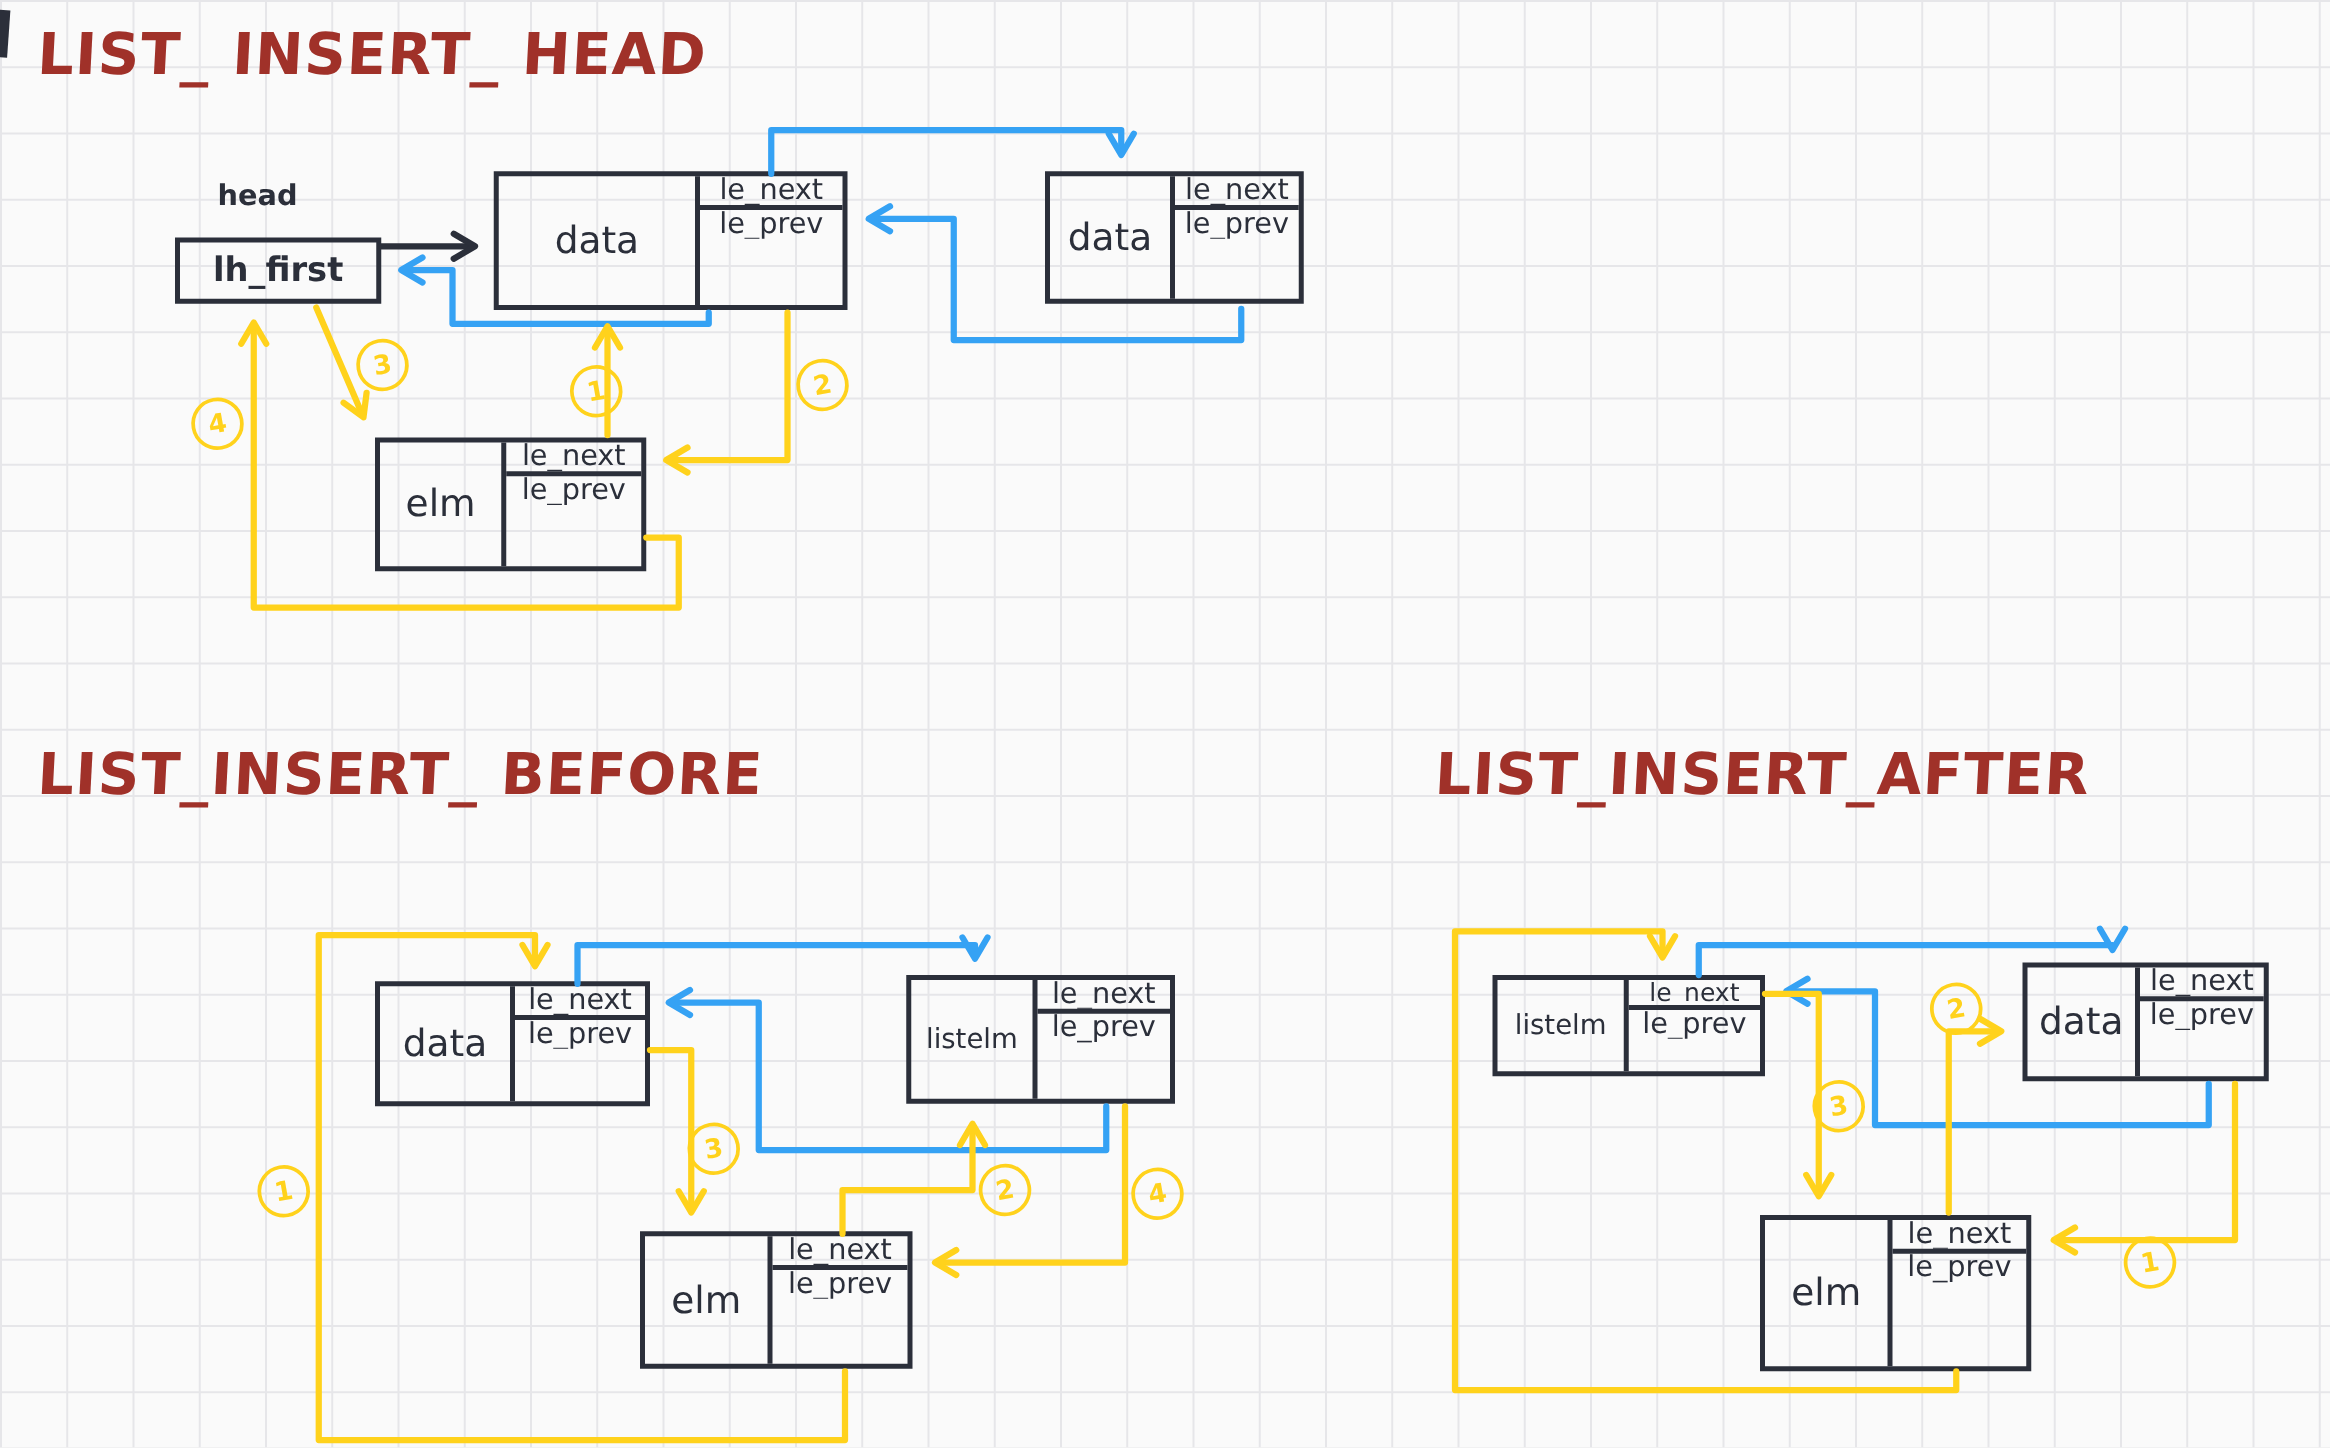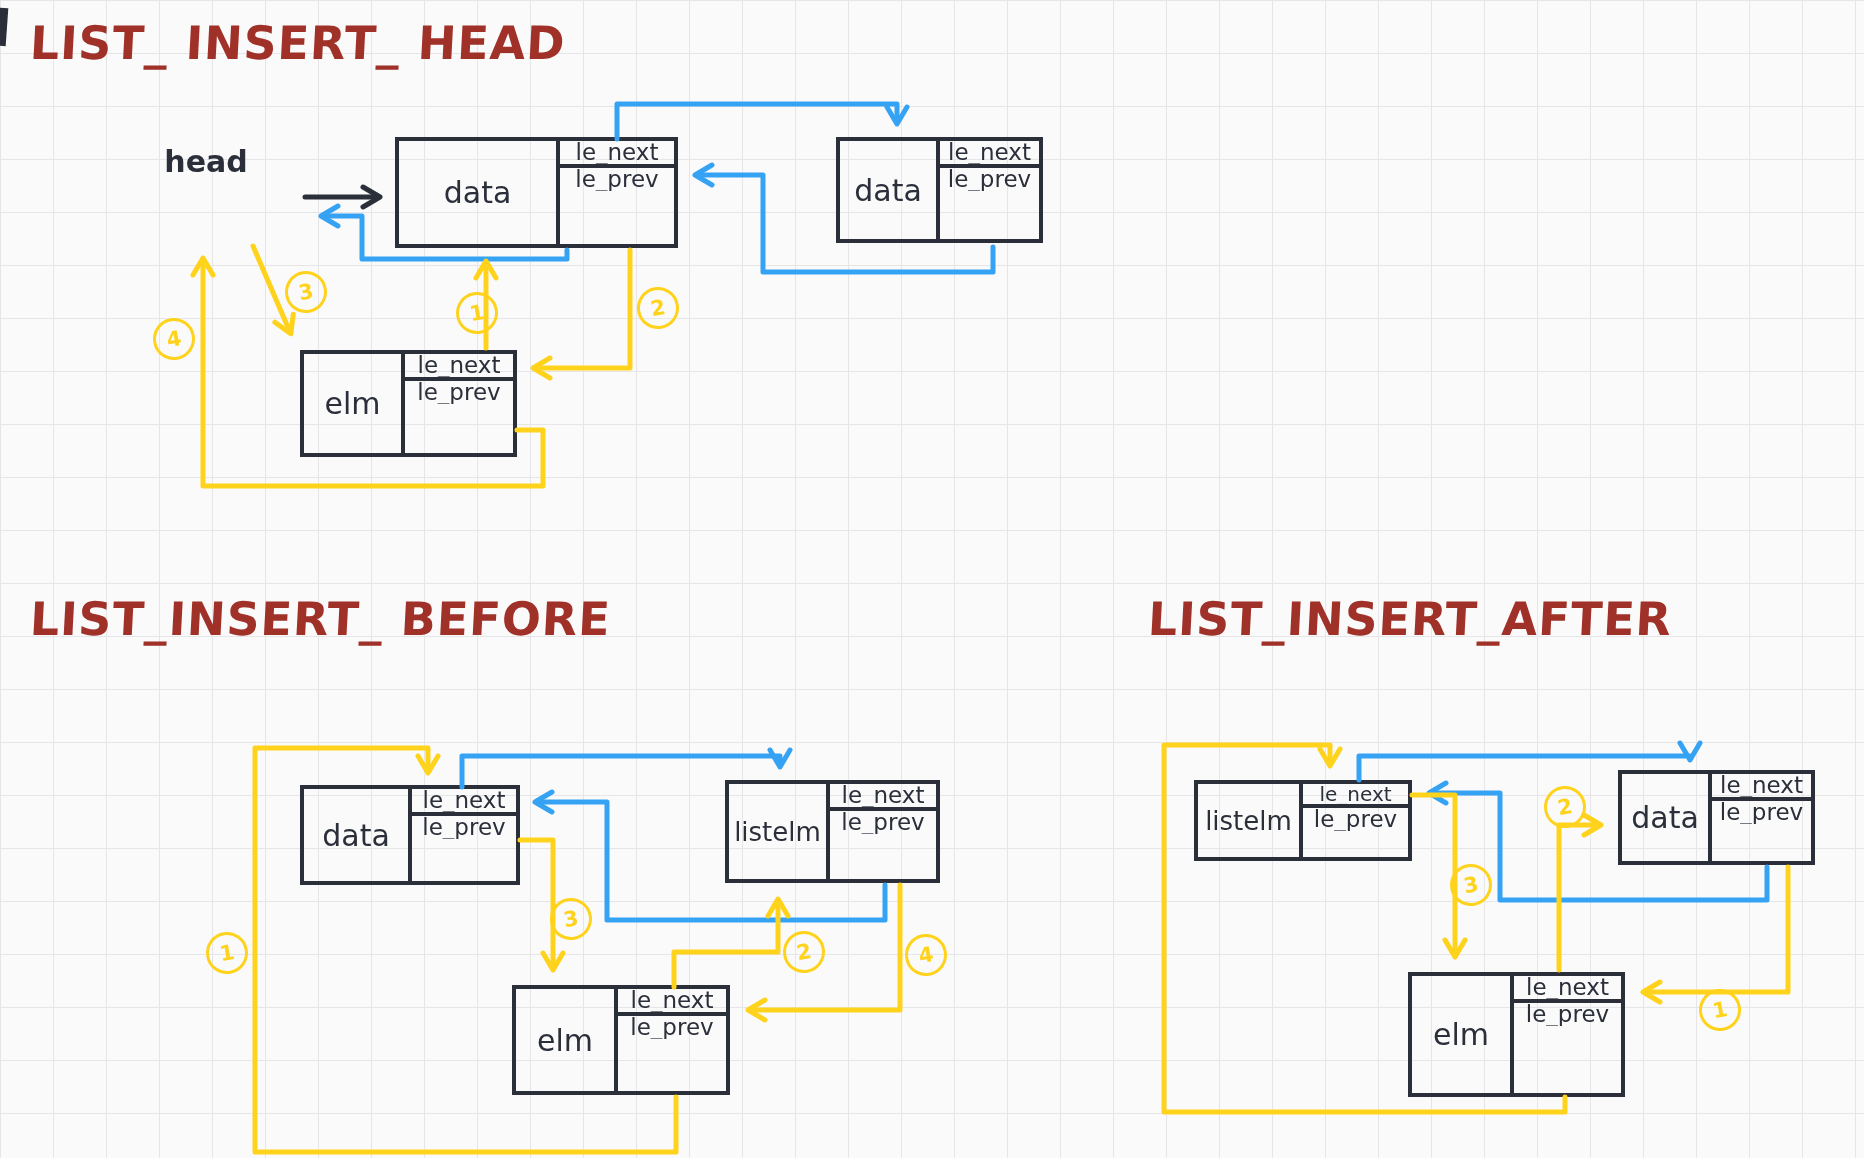--- a/index.html
+++ b/index.html
@@ -20,31 +20,31 @@
     position:absolute;font-weight:bold;color:var(--red);
     font-size:46px;letter-spacing:1px;white-space:nowrap;
     transform:skewX(-3deg);
   }
   .node{
     position:absolute;display:flex;border:4px solid var(--ink);
     box-sizing:border-box;background:transparent;
   }
   .cell{display:flex;align-items:center;justify-content:center;font-weight:normal;}
   .main{border-right:4px solid var(--ink);font-size:30px;box-sizing:border-box;}
-  .main.sm{font-size:26px;}
+  .main.sm{font-size:22px;}
   .col{flex:1;display:flex;flex-direction:column;}
   .col .f{font-size:23px;line-height:1;overflow:hidden;}
   .col .f:first-child{border-bottom:4px solid var(--ink);box-sizing:border-box;}
   .plain{
     position:absolute;border:4px solid var(--ink);box-sizing:border-box;
     display:flex;align-items:center;justify-content:center;
     font-weight:bold;font-size:27px;
   }
   .caption{
-    position:absolute;font-weight:bold;font-size:30px;text-align:center;
+    position:absolute;font-weight:bold;font-size:23px;text-align:center;
   }
   .step{
     position:absolute;width:36px;height:36px;border-radius:50%;
     border:3.5px solid var(--yellow);color:var(--yellow);
     font-weight:bold;font-size:21px;line-height:1;
     display:flex;align-items:center;justify-content:center;
     transform:rotate(-10deg);background:transparent;
   }
   .smudge{position:absolute;left:-2px;top:8px;width:9px;height:38px;
     background:var(--ink);transform:rotate(4deg);}
@@ -58,20 +58,21 @@
 <body>
 
 <div class="canvas">
 
   <div class="smudge"></div>
 
   <div class="title" style="left:30px;top:16px;">LIST_ INSERT_ HEAD</div>
 
   <div class="caption" style="left:150px;top:144px;width:112px;">head</div>
 
+  <div class="plain" style="left:140px;top:190px;width:165px;height:53px;">lh_first</div>
 
   <div class="node" style="left:395px;top:137px;width:283px;height:111px;">
     <div class="cell main" style="width:161px;">data</div>
     <div class="col">
       <div class="cell f">le_next</div>
       <div class="cell f">le_prev</div>
     </div>
   </div>
 
   <div class="node" style="left:836px;top:137px;width:207px;height:106px;">

